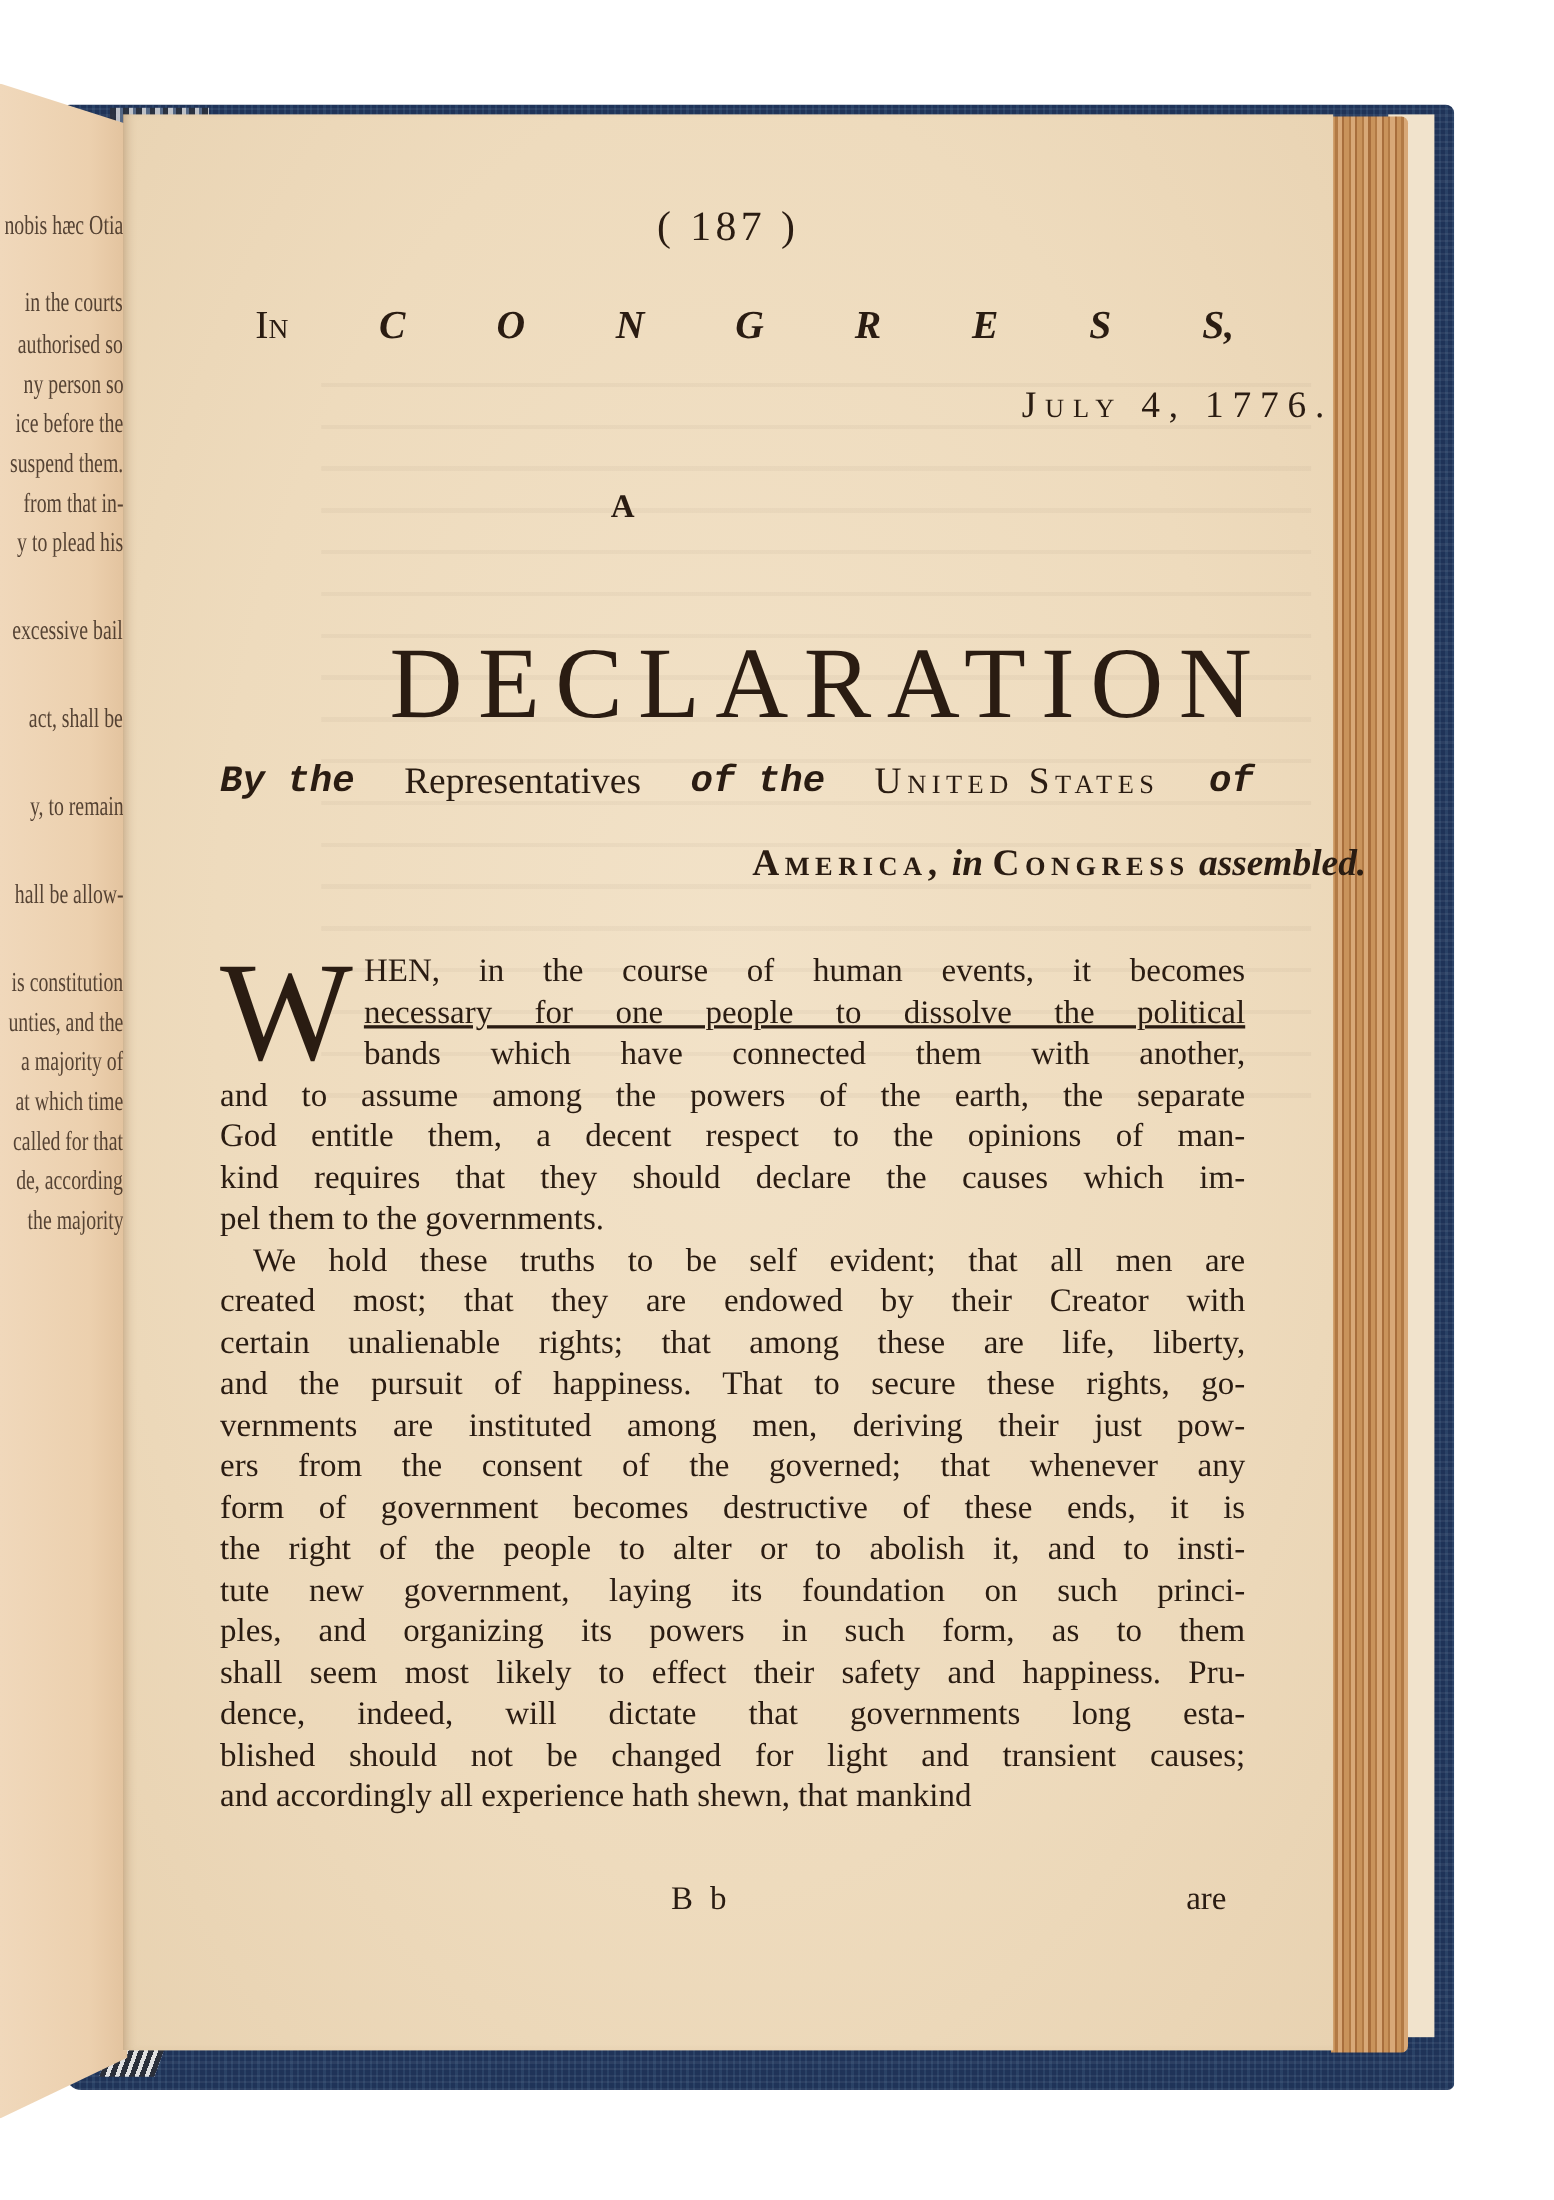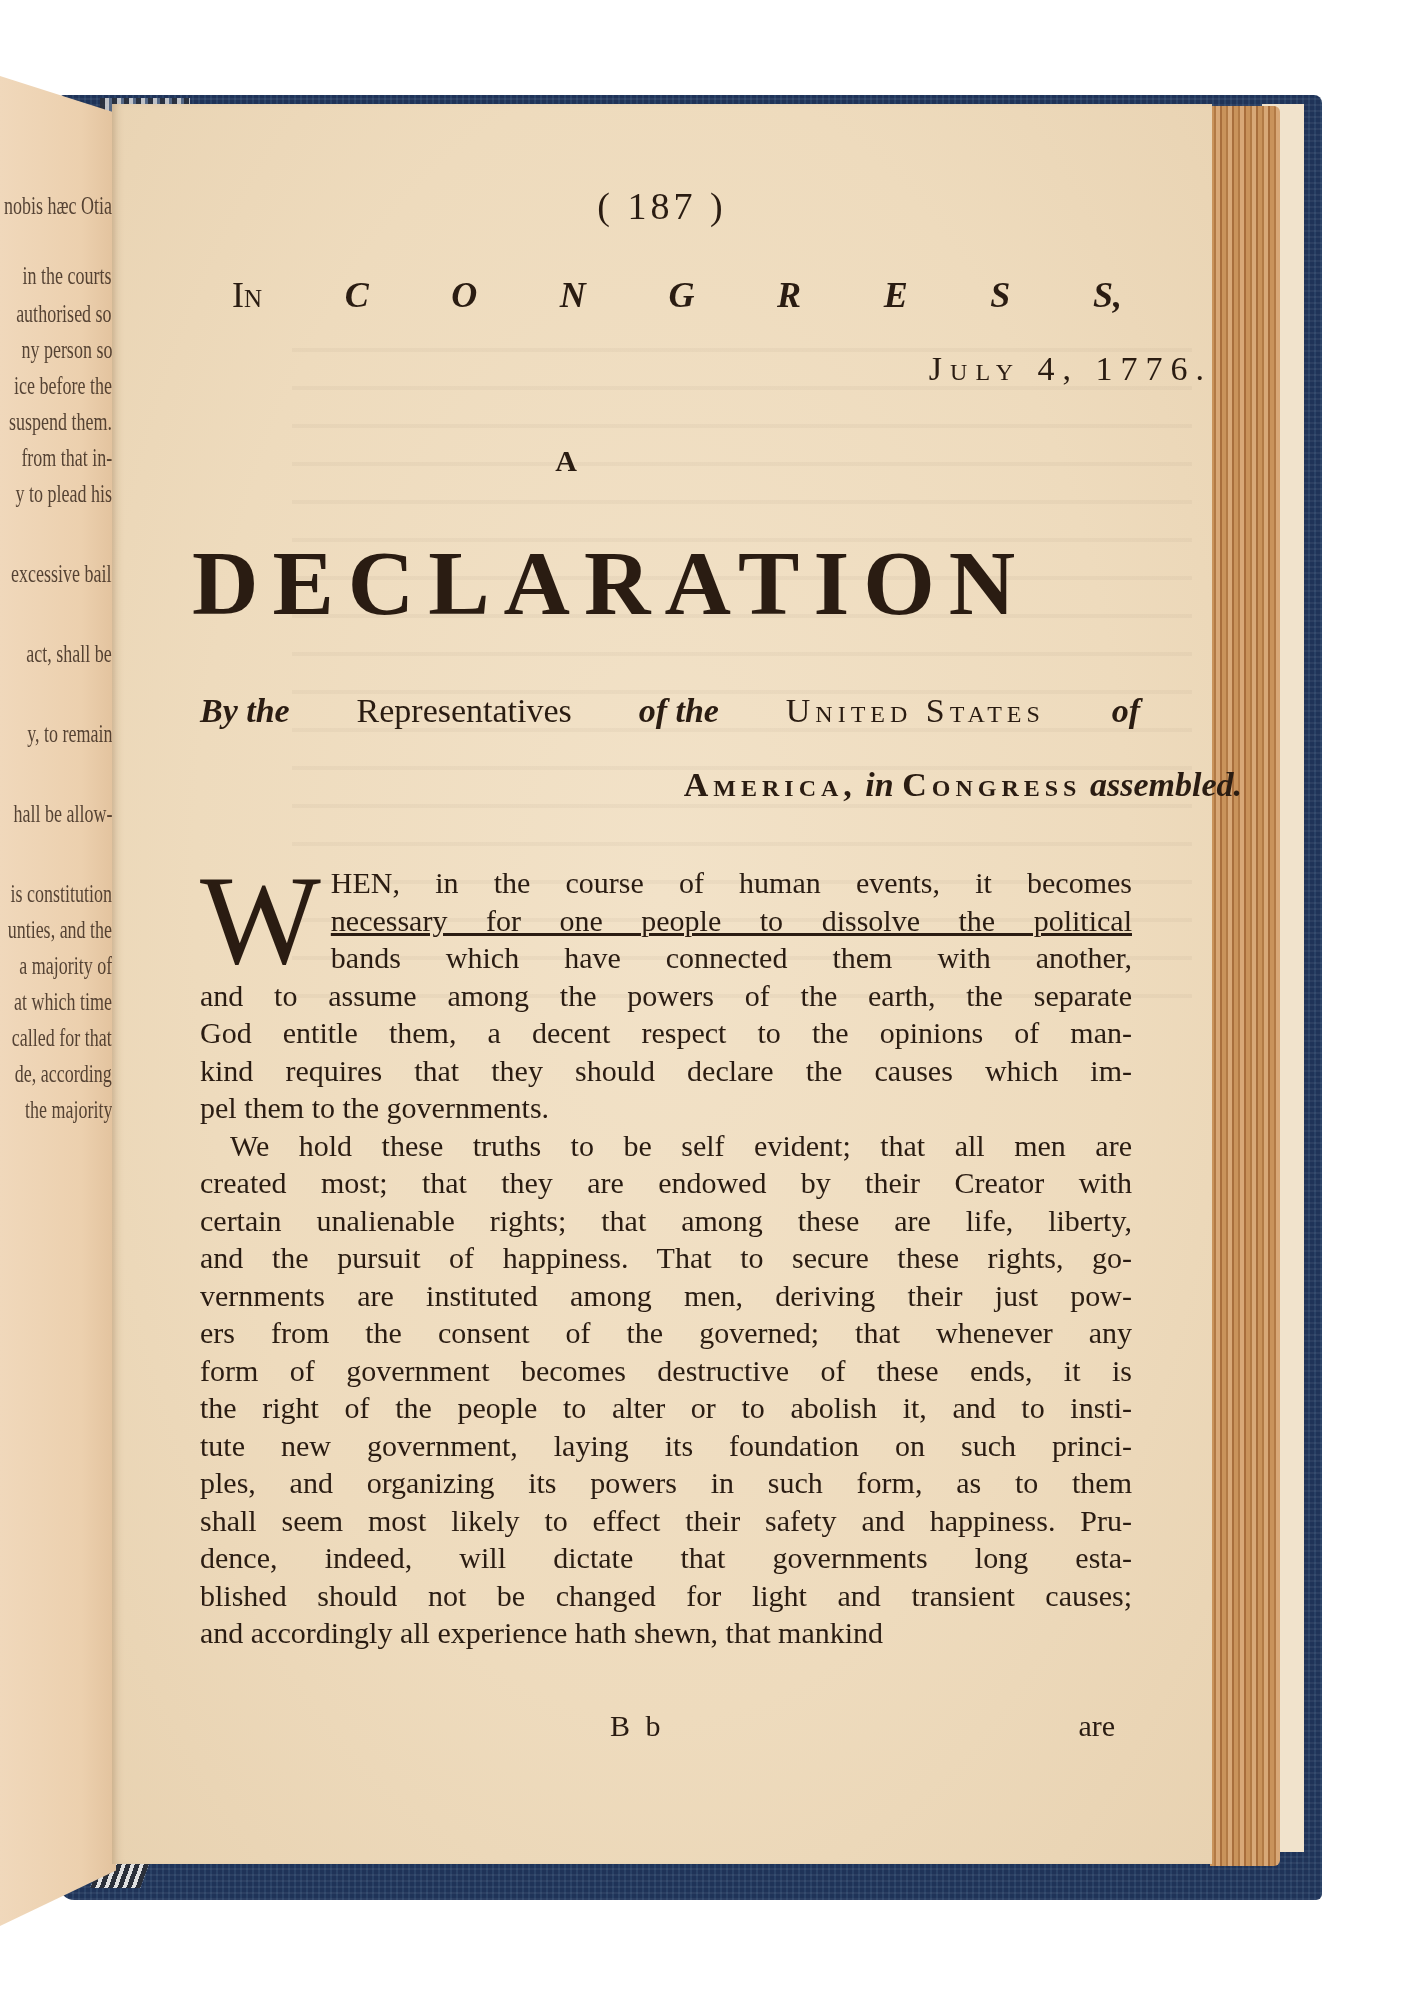--- a/index.html
+++ b/index.html
@@ -74,28 +74,28 @@
     .in-congress .it { font-style: italic; font-weight: bold; }
     .date {
       position: absolute; left: 0; width: 100%; top: 246px; text-align: right;
       font-size: 34px; letter-spacing: 8px; font-variant: small-caps;
     }
     .article {
       position: absolute; left: 0; width: 100%; top: 340px; text-align: center;
       font-size: 30px; font-weight: bold; margin-left: 104px; width: 700px;
     }
     .title {
-      position: absolute; left: 80px; width: 960px; top: 426px; text-align: left;
-      font-size: 92px; letter-spacing: 14px; font-weight: bold;
+      position: absolute; left: 80px; width: 960px; top: 464px; text-align: right;
+      font-size: 92px; letter-spacing: 14px; font-weight: normal;
     }
     .byline {
       position: absolute; left: 88px; width: 940px; top: 588px;
       font-size: 34px; display: flex; justify-content: space-between; white-space: nowrap;
     }
-    .byline .it { font-style: italic; font-weight: bold; }
+    .byline .it { font-style: italic; font-weight: bold; font-family: Liberation Mono, monospace; }
     .byline .sc { font-variant: small-caps; letter-spacing: 5px; font-weight: normal; }
     .byline2 {
       position: absolute; left: 0; width: 100%; top: 662px; text-align: right;
       font-size: 34px; white-space: nowrap; margin-left: 30px;
     }
     .byline2 .sc { font-variant: small-caps; letter-spacing: 5px; font-weight: bold; }
     .byline2 .it { font-style: italic; font-weight: bold; }
     .body {
       position: absolute; left: 88px; width: 932px; top: 760px;
       font-size: 30px; line-height: 37.5px; text-align: justify;

